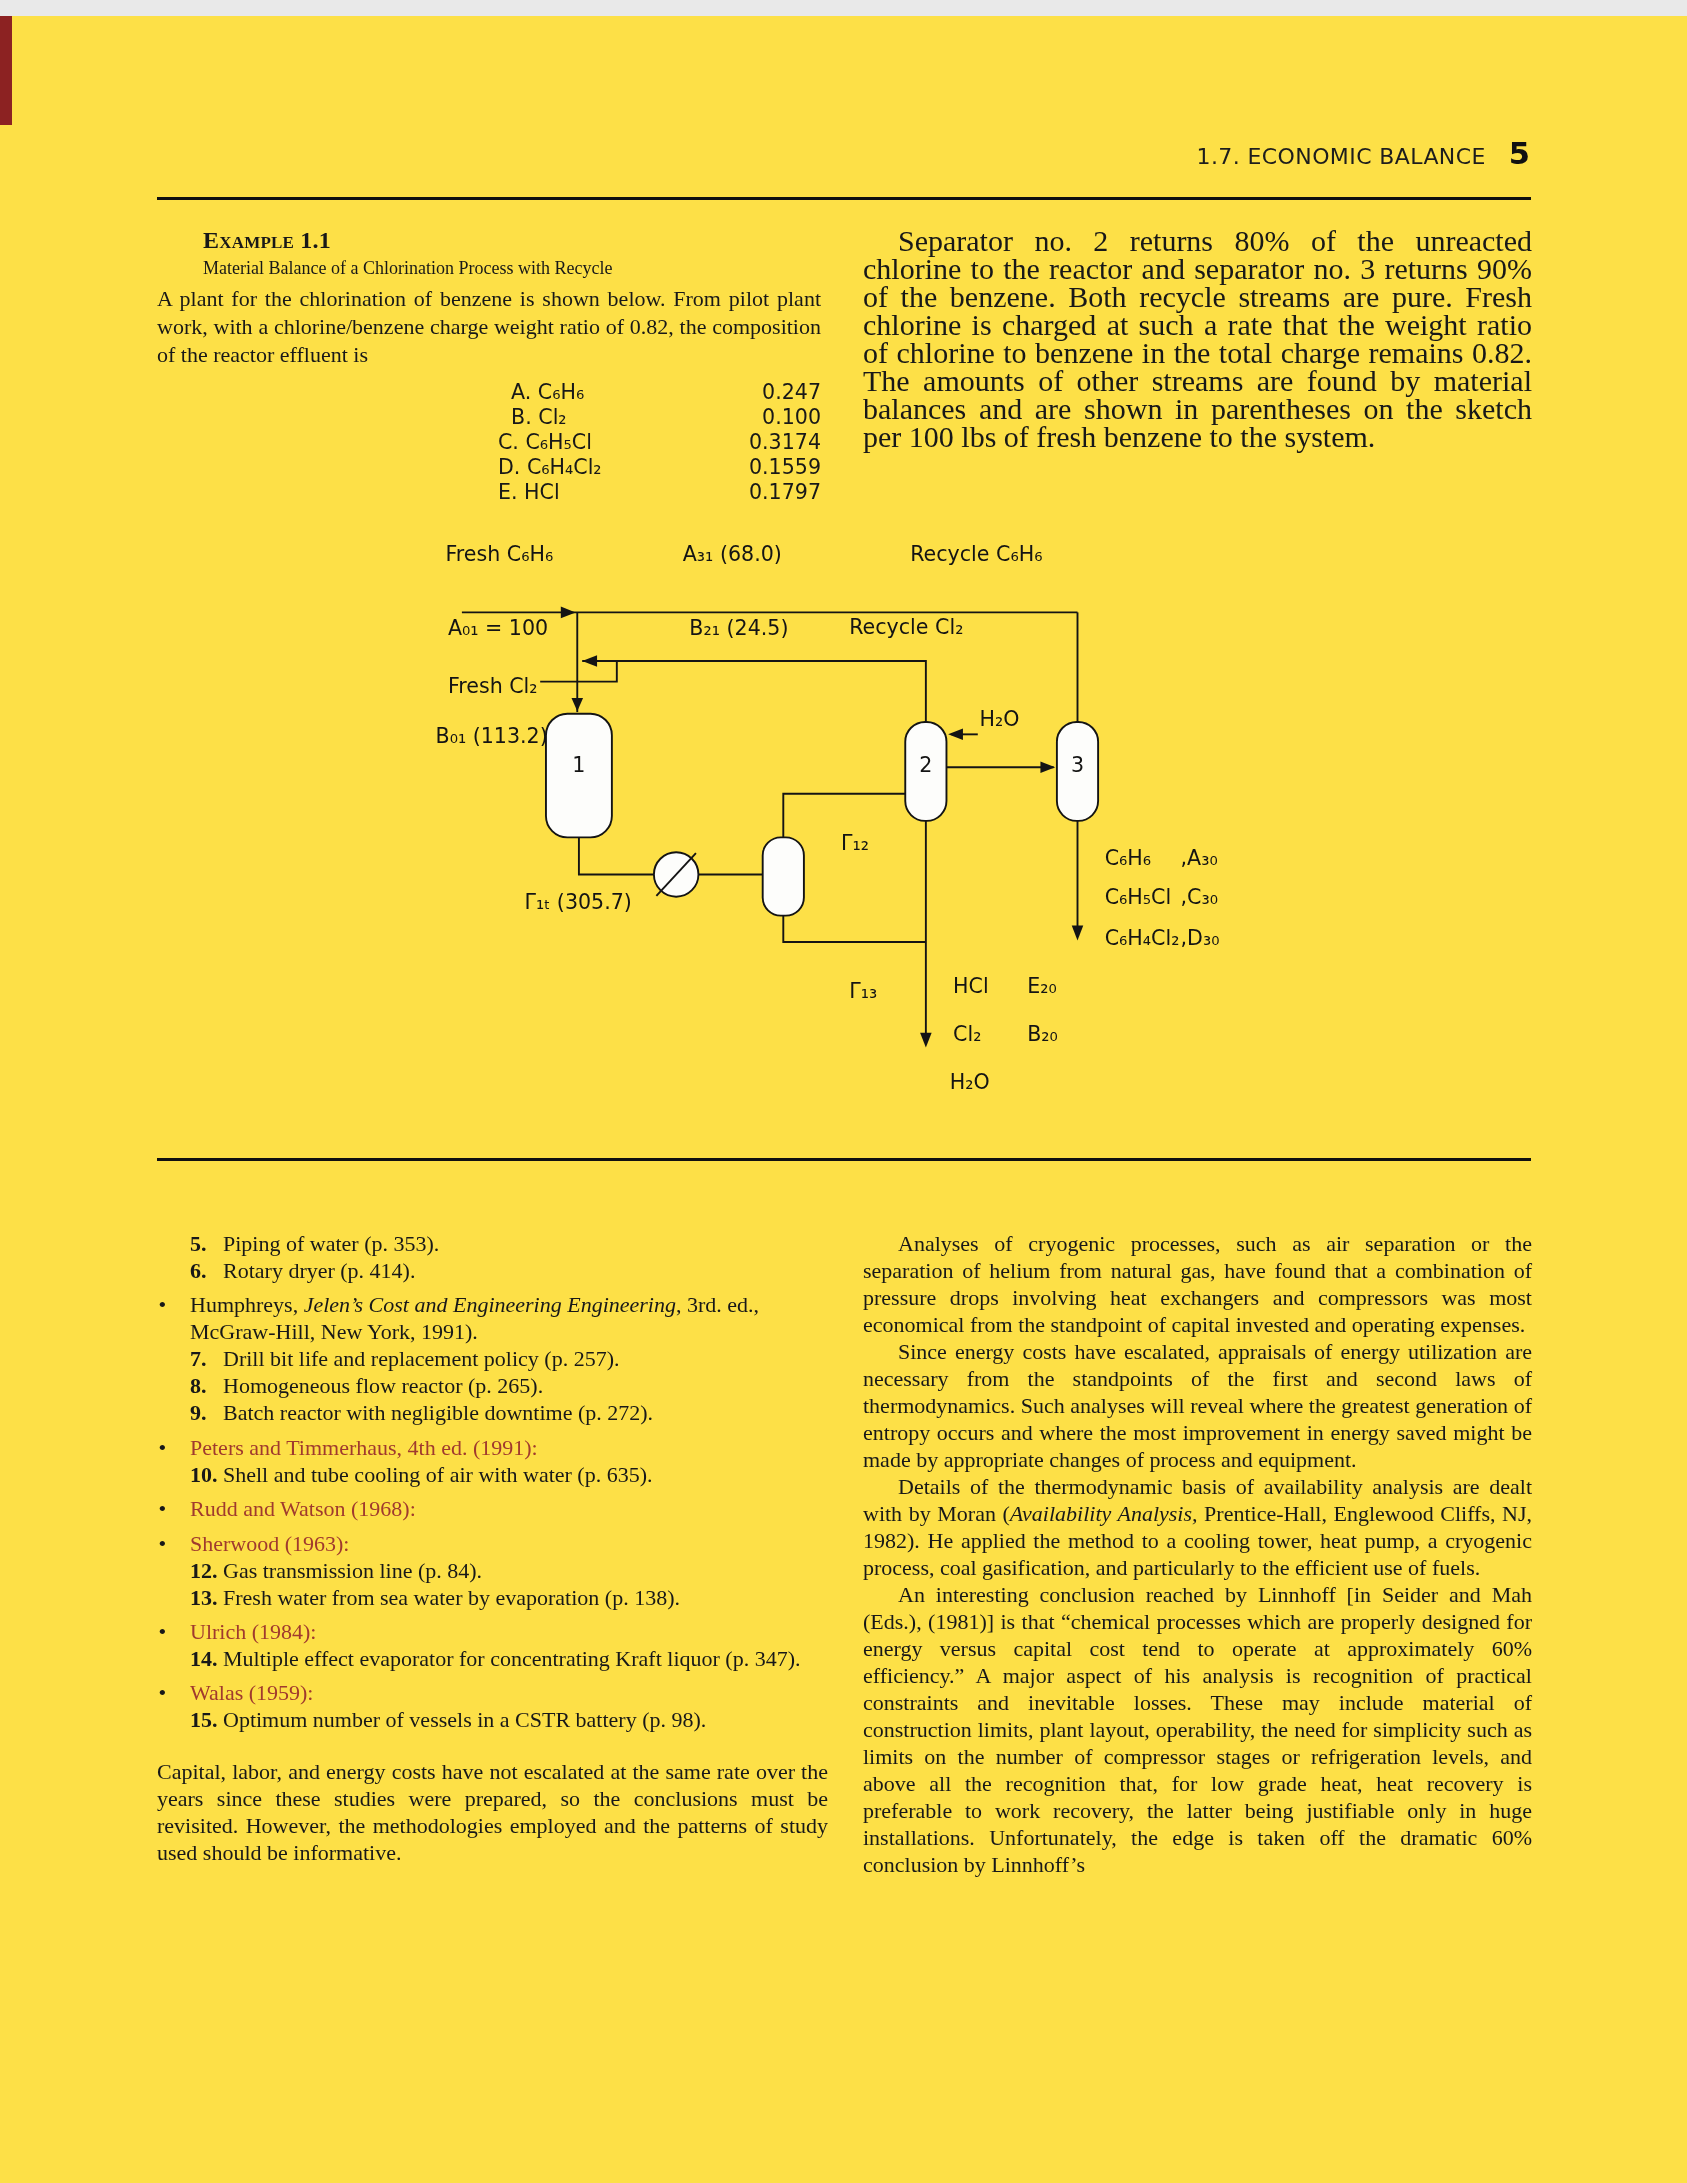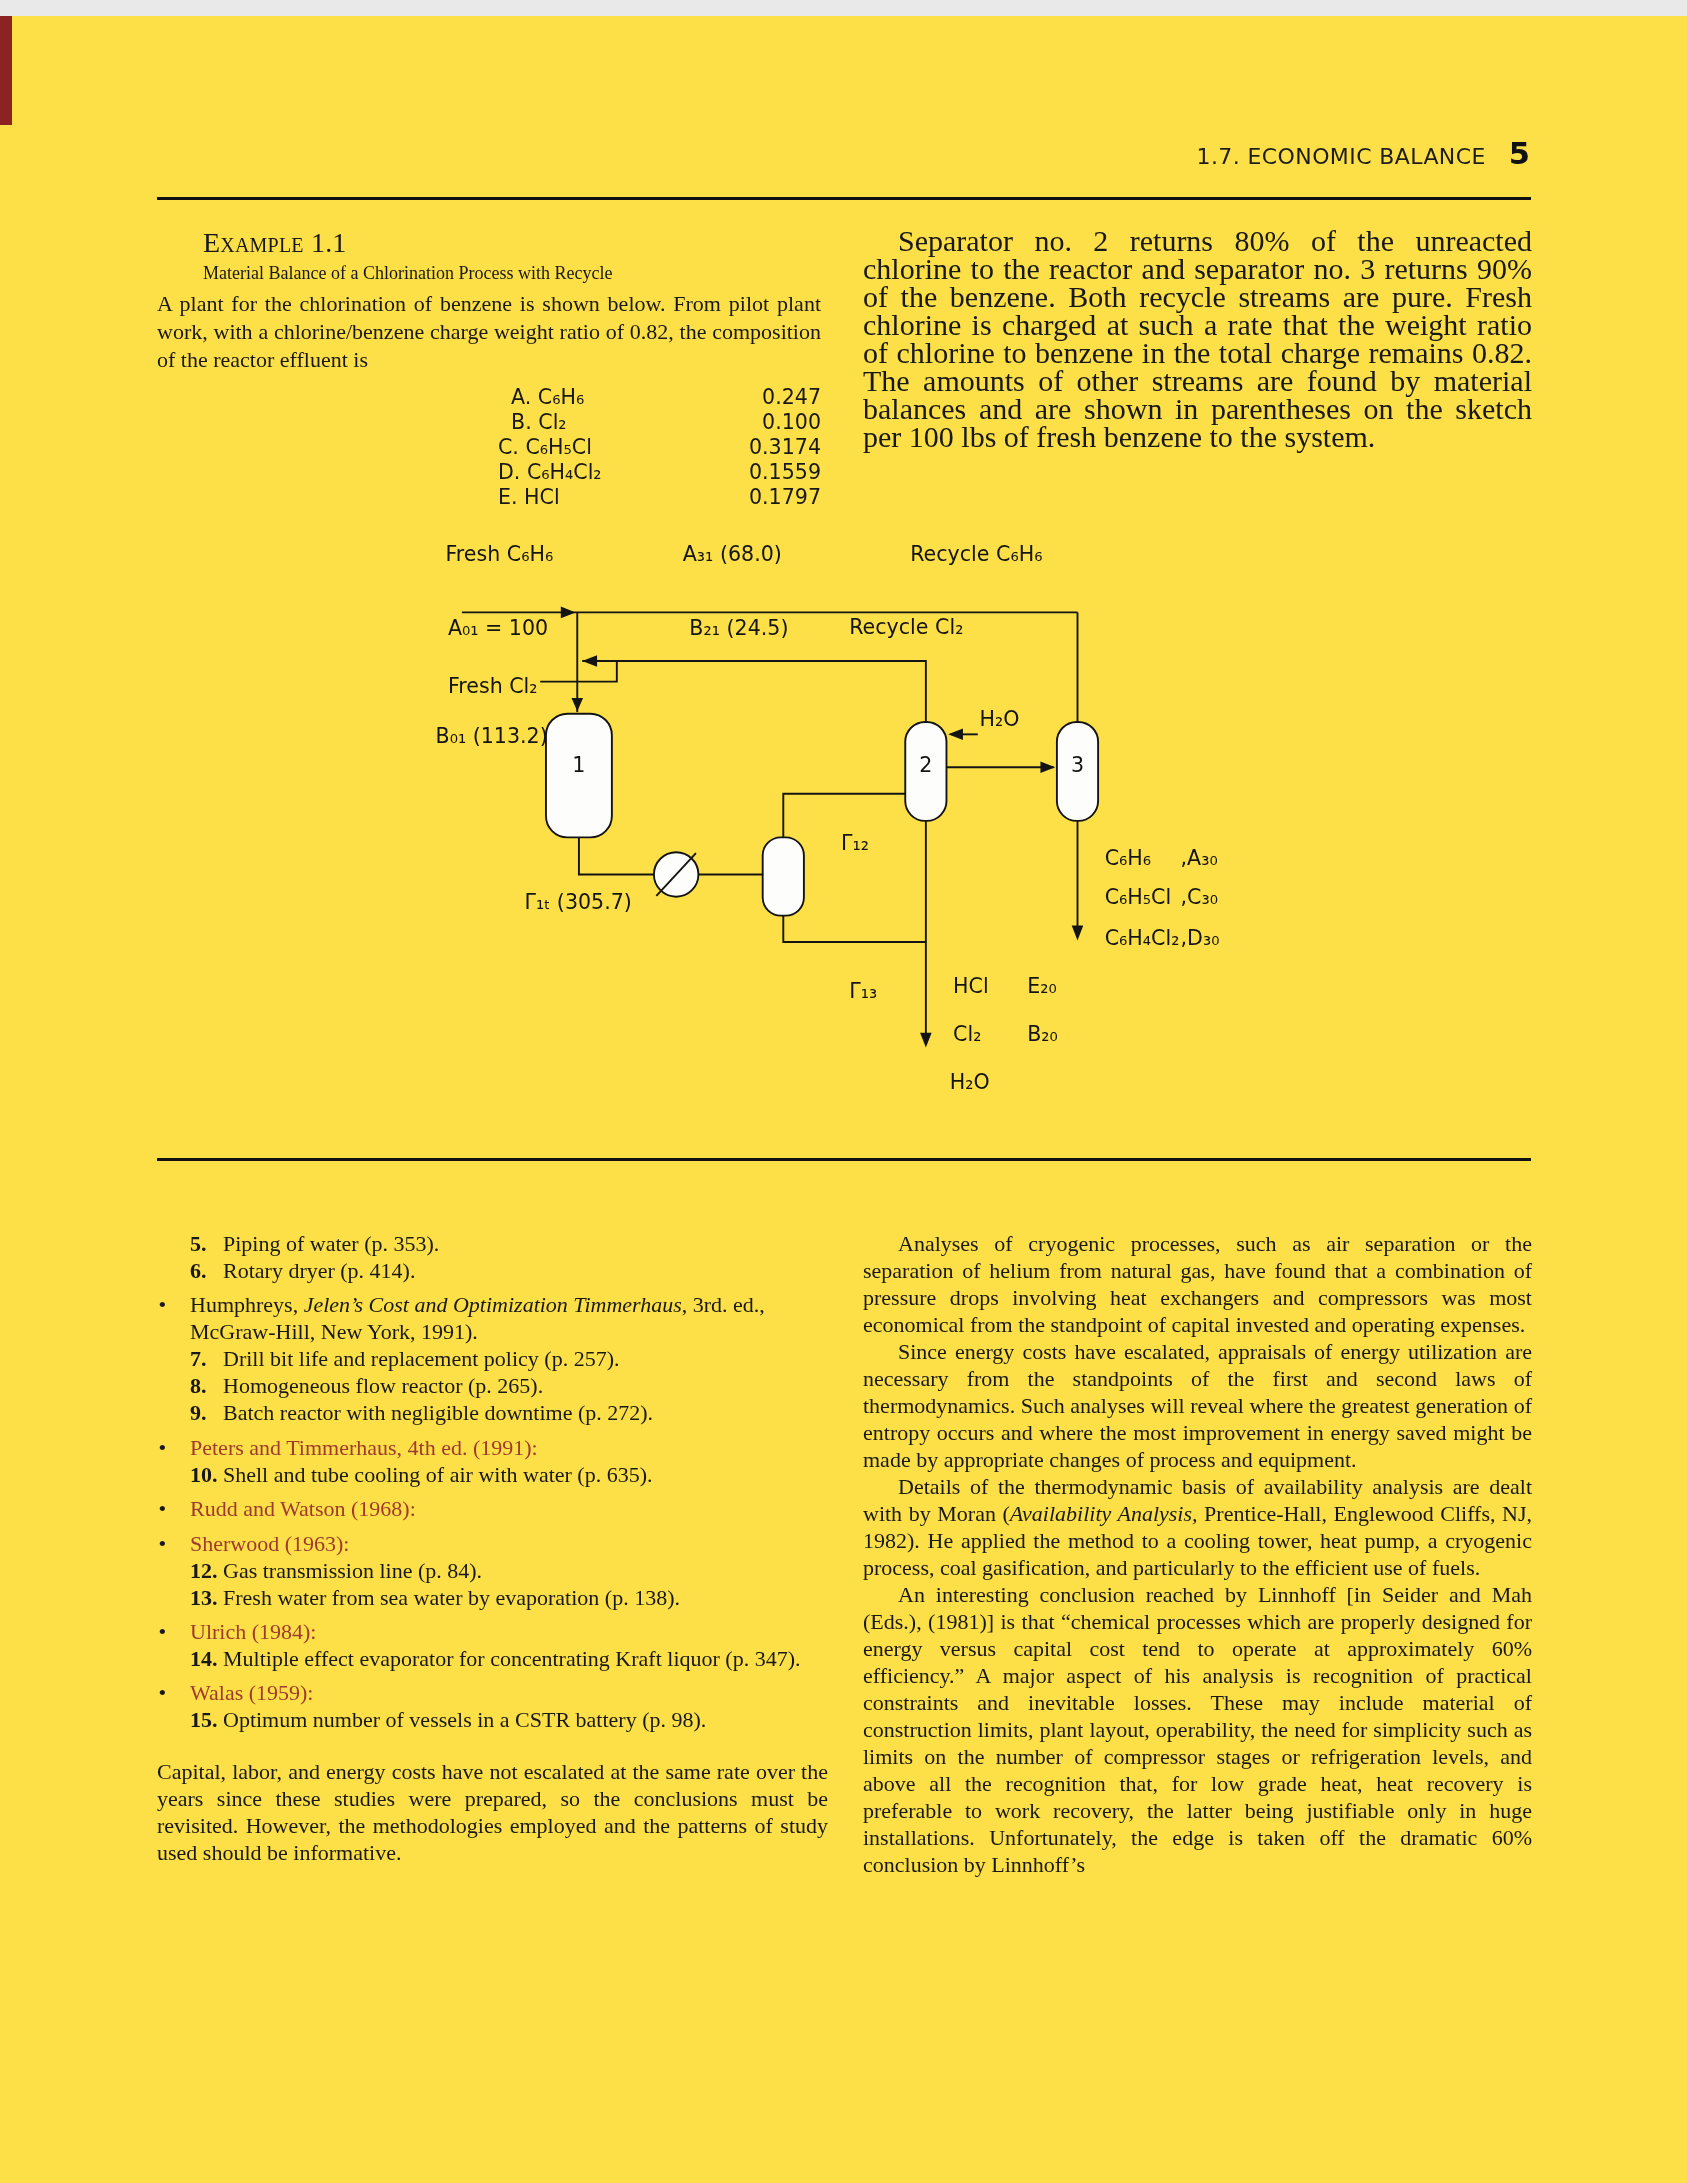--- a/index.html
+++ b/index.html
@@ -15,21 +15,21 @@
   .running-head { position:absolute; top:120px; right:157px; display:flex; align-items:baseline; gap:23px;
     font-family:"DejaVu Sans","Liberation Sans",sans-serif; }
   .rh-title { font-size:22px; letter-spacing:0.4px; color:#1d1d1d; }
   .rh-page { font-size:30.5px; font-weight:bold; color:#111; }
 
   .rule { position:absolute; left:157px; width:1374px; height:3.3px; background:var(--rule,#101010); }
   .rule-top { top:181px; }
   .rule-bottom { top:1142px; }
 
   .col-left-top { position:absolute; left:157px; top:211px; width:664px; }
-  .ex-label { font-size:28px; font-weight:normal; font-variant:small-caps; padding-left:46px; letter-spacing:0.2px; }
+  .ex-label { font-size:24px; font-weight:bold; font-variant:small-caps; padding-left:46px; letter-spacing:0.2px; }
   .ex-title { font-size:18px; font-weight:normal; padding-left:46px; margin-top:4.1px; }
   .ex-intro { font-size:22px; line-height:28px; text-align:justify; margin-top:5.8px; }
   .comp-table { margin:11.5px 0 0 165px; font-family:"DejaVu Sans","Liberation Sans",sans-serif; font-size:20.6px; line-height:25px; }
   .comp-row { display:flex;justify-content:flex-end; }
   .comp-name { width:251px; }
 
   .col-right-top { position:absolute; left:863px; top:211px; width:669px; font-size:30px; line-height:28px; text-align:justify; }
   .col-right-top p { text-indent:35px; }
 
   .diagram { position:absolute; left:363px; top:504px; width:923px; height:610px; }
@@ -164,21 +164,21 @@
       <span class="ref-num">5.</span>
       <span class="ref-text">Piping of water (p. 353).</span>
     </div>
     <div class="ref-item">
       <span class="ref-num">6.</span>
       <span class="ref-text">Rotary dryer (p. 414).</span>
     </div>
 
     <div class="ref-bullet">
       <span class="bullet">•</span>
-      <span class="ref-text"><span>Humphreys, </span><i>Jelen’s Cost and Optimization Timmerhaus</i><span>, 3rd. ed., McGraw-Hill, New York, 1991).</span></span>
+      <span class="ref-text"><span>Humphreys, </span><i>Jelen’s Cost and Engineering Engineering</i><span>, 3rd. ed., McGraw-Hill, New York, 1991).</span></span>
     </div>
     <div class="ref-item">
       <span class="ref-num">7.</span>
       <span class="ref-text">Drill bit life and replacement policy (p. 257).</span>
     </div>
     <div class="ref-item">
       <span class="ref-num">8.</span>
       <span class="ref-text">Homogeneous flow reactor (p. 265).</span>
     </div>
     <div class="ref-item">

